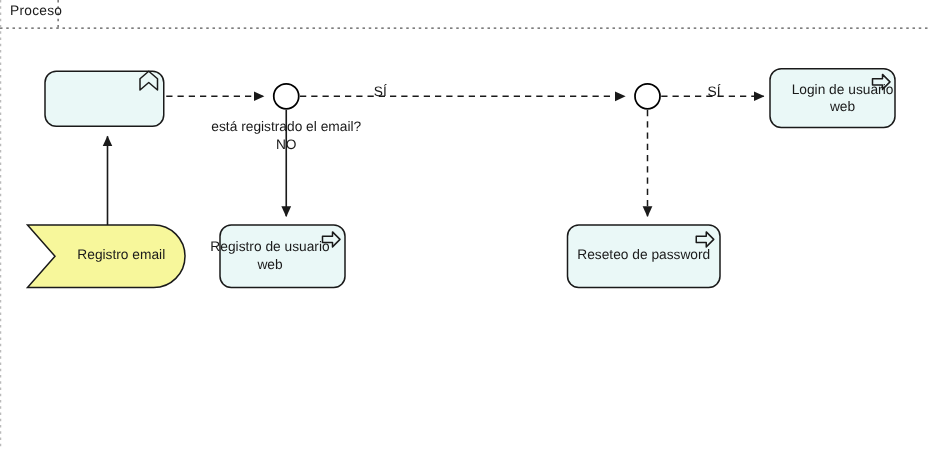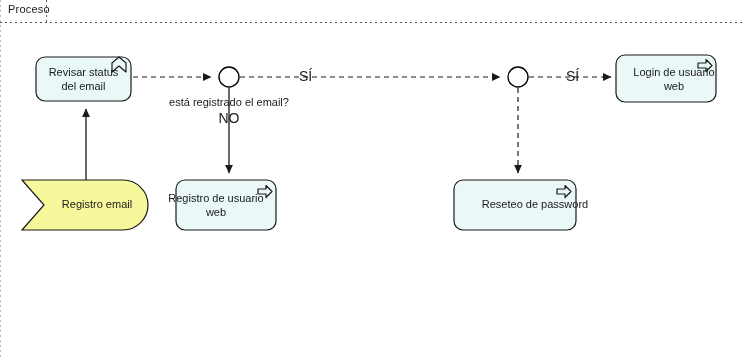--- a/index.html
+++ b/index.html
@@ -38,21 +38,21 @@
     position: absolute;
     text-align: center;
     font-size: 11px;
     line-height: 14px;
     color: #1a1a1a;
     white-space: pre-line;
     pointer-events: none;
   }
   .edge-label {
     position: absolute;
-    font-size: 14px;
+    font-size: 11px;
     color: #1a1a1a;
     white-space: nowrap;
   }
   .gw-label {
     position: absolute;
     font-size: 11px;
     color: #1a1a1a;
     white-space: nowrap;
     text-align: center;
   }
@@ -112,30 +112,28 @@
       <circle cx="229" cy="77" r="10" fill="#ffffff" stroke="#000000" stroke-width="1.4"></circle>
 
       <circle cx="518" cy="77" r="10" fill="#ffffff" stroke="#000000" stroke-width="1.4"></circle>
     </g>
   </svg>
 
   <div class="lane-title">Proceso</div>
 
   <div class="node-label" style="left:44px; top:197px; width:106px;">Registro email</div>
 
-  <div class="node-label" style="left:36px; top:65px; width:95px;">Revisar status
-del email</div>
 
   <div class="gw-label" style="left:229px; top:96px; transform:translateX(-50%);">está registrado el email?</div>
 
   <div class="node-label" style="left:164px; top:191px; width:104px;">Registro de usuario
 web</div>
 
 
-  <div class="node-label" style="left:454px; top:197px; width:122px;margin-left:20px;">Reseteo de password</div>
+  <div class="node-label" style="left:454px; top:197px; width:122px;">Reseteo de password</div>
 
   <div class="node-label" style="left:616px; top:65px; width:116px;">Login de usuario
 web</div>
 
   <div class="edge-label" style="left:299px; top:68px;">SÍ</div>
 
   <div class="edge-label" style="left:229px; top:110px; transform:translateX(-50%);">NO</div>
 
   <div class="edge-label" style="left:566px; top:68px;">SÍ</div>
 

